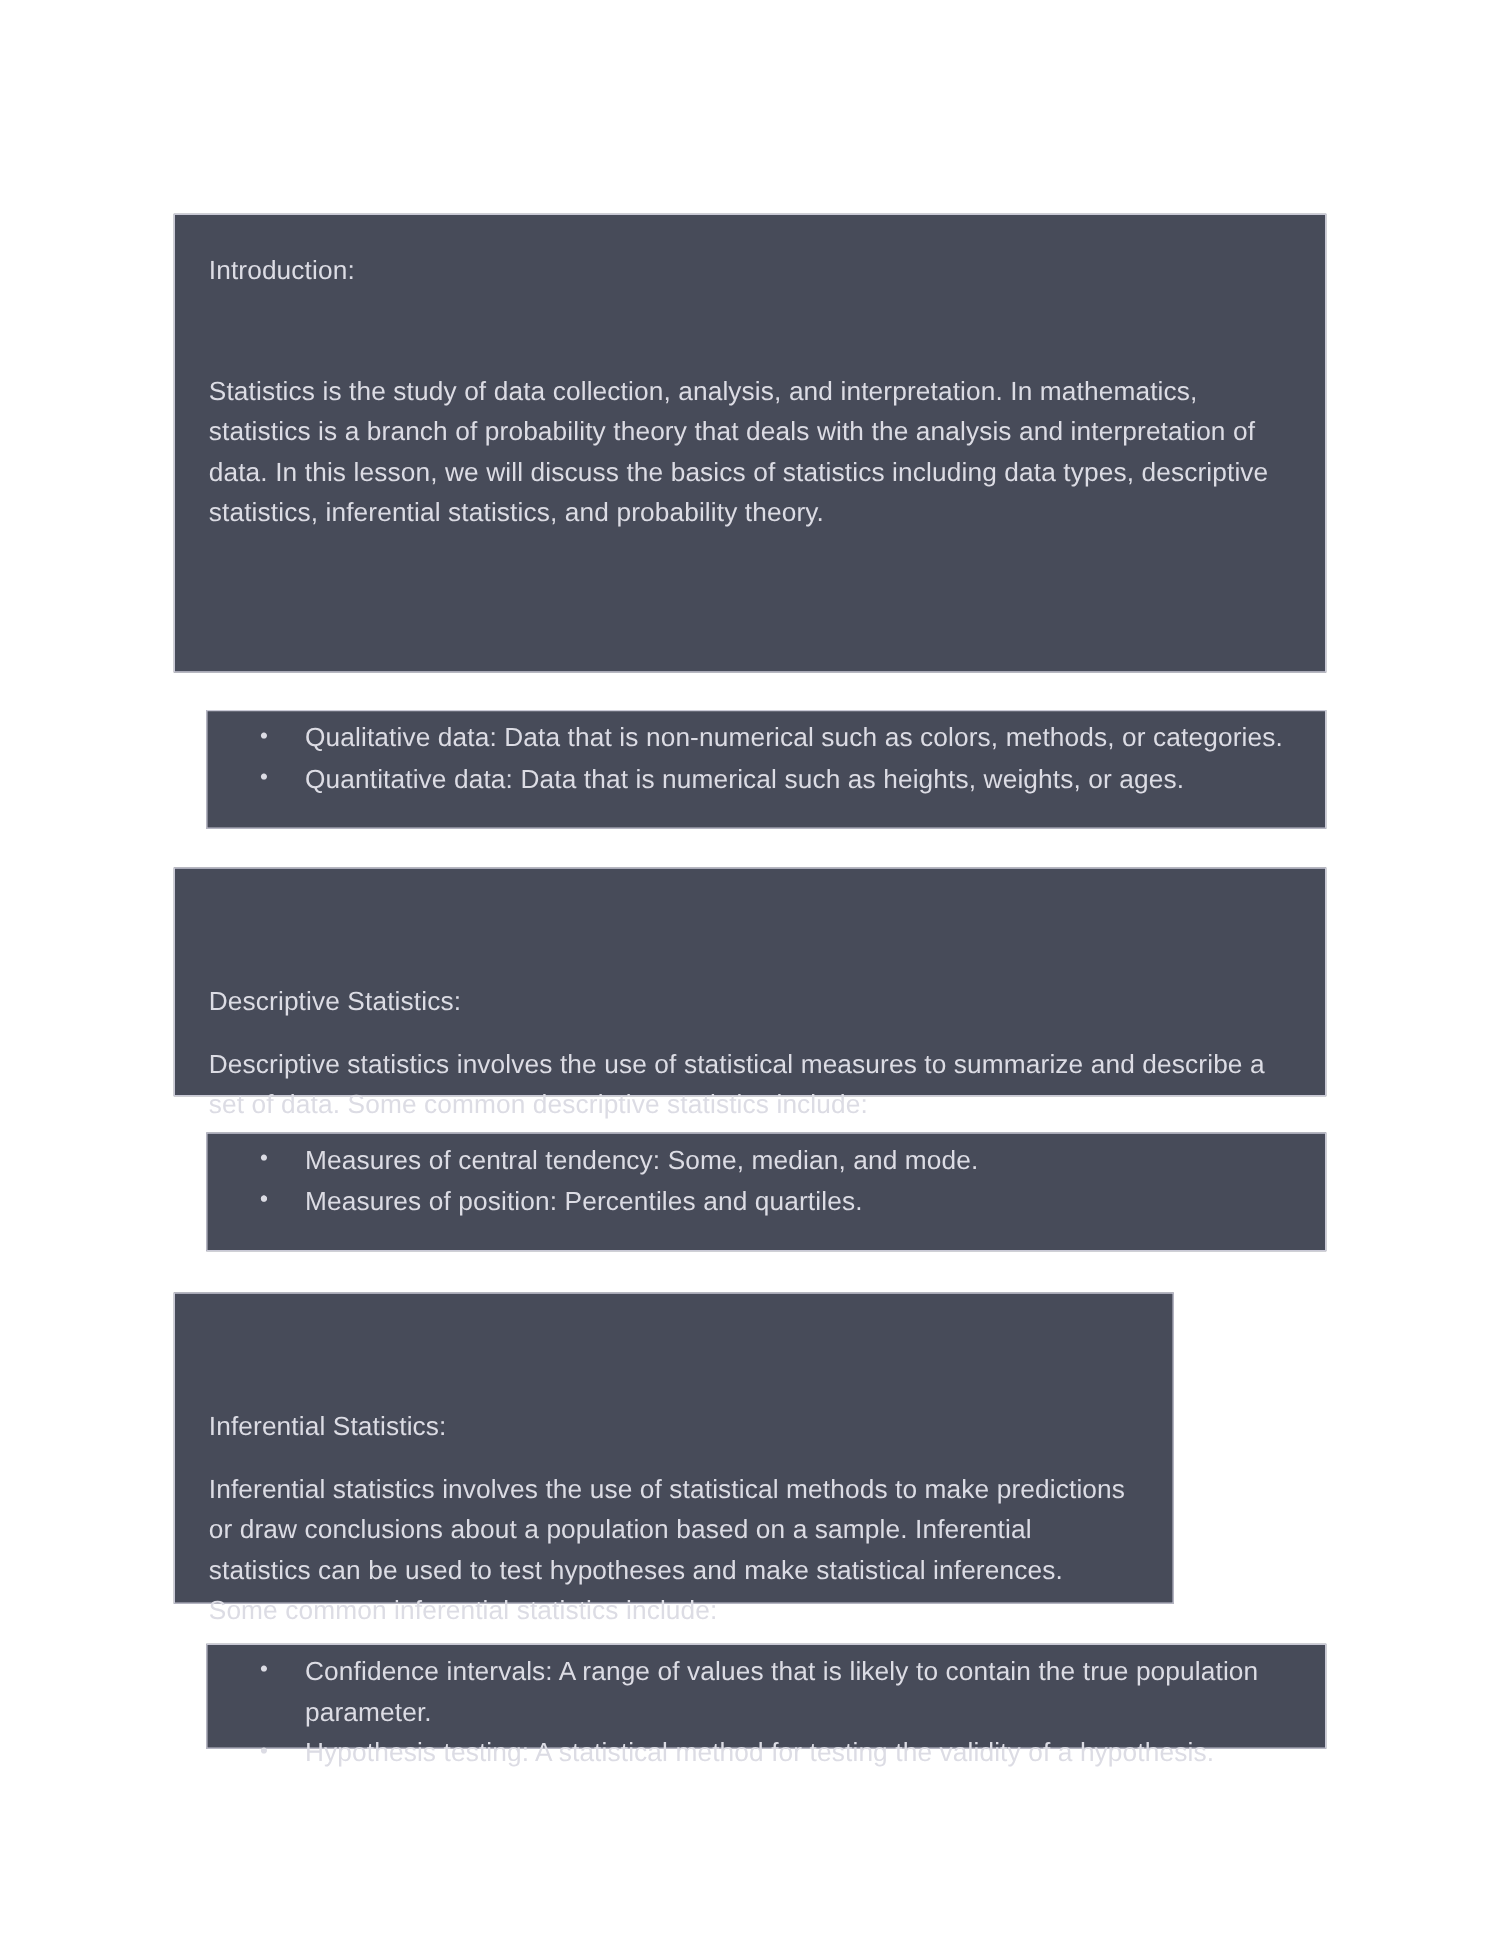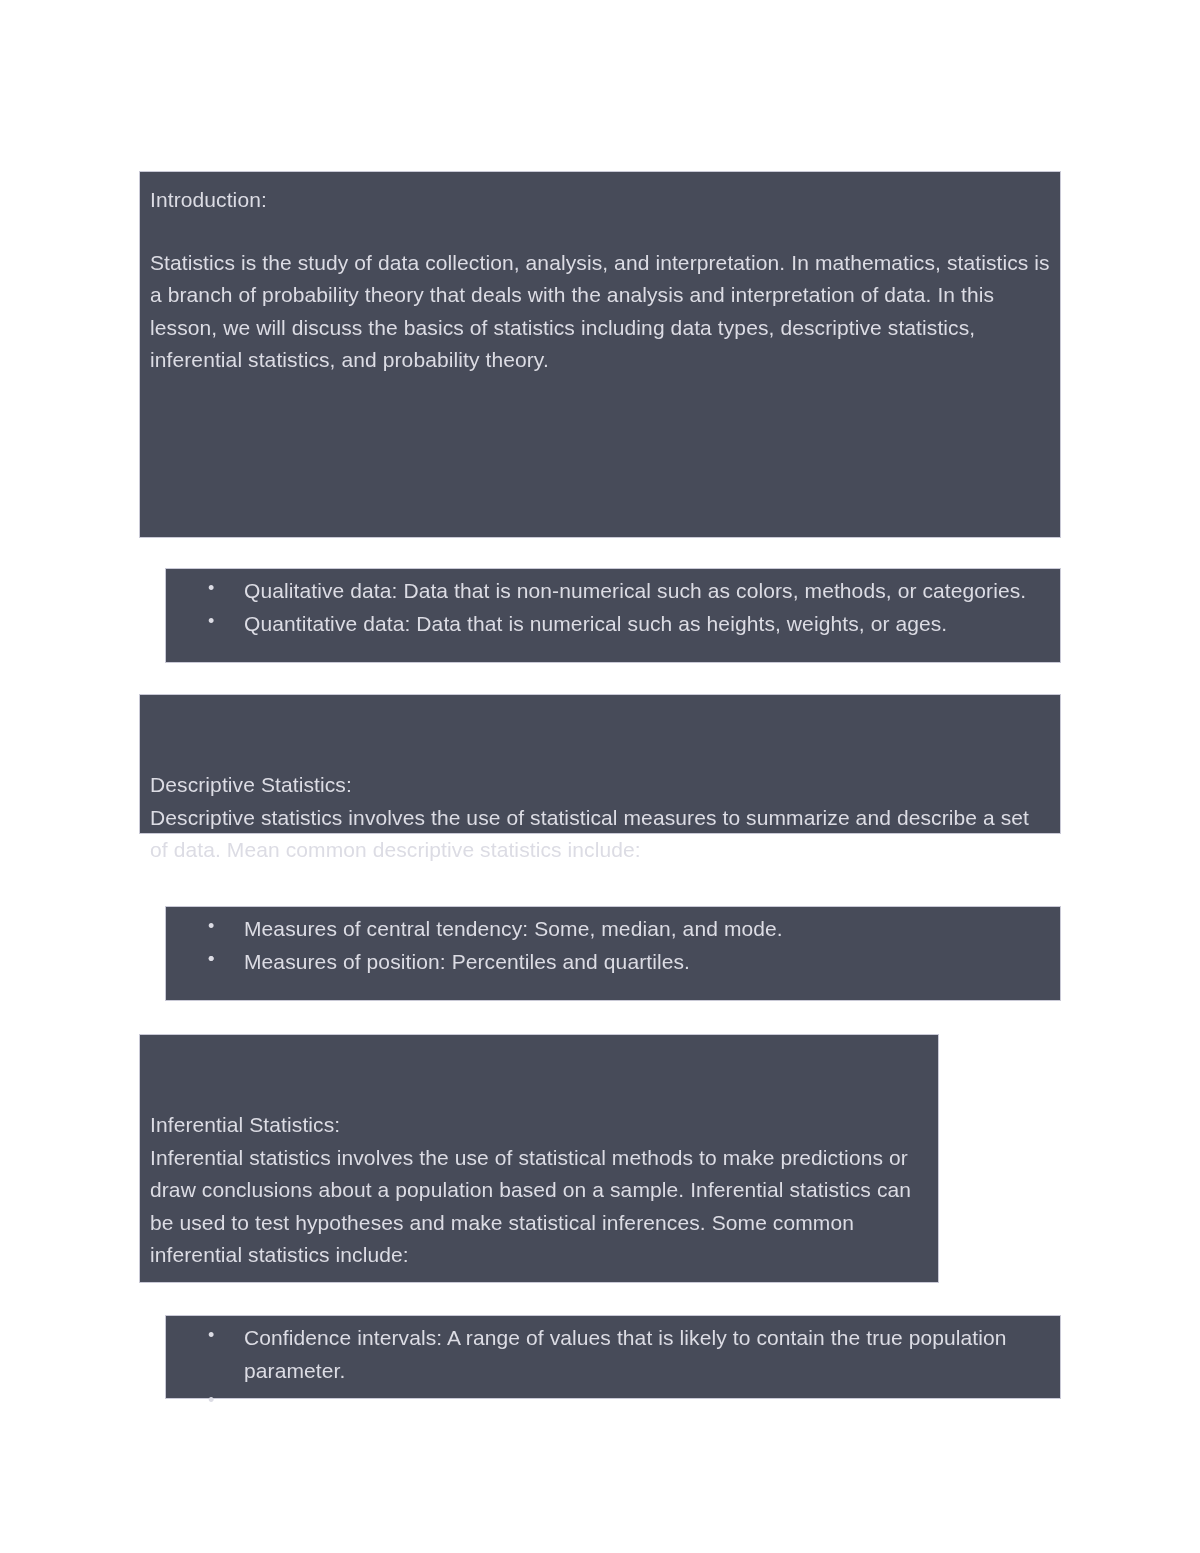--- a/index.html
+++ b/index.html
@@ -29,21 +29,21 @@
     background: #474b59;
     border: 1px solid #c9c9d6;
     box-sizing: border-box;
     color: #dcdce4;
     font-size: 21px;
     line-height: 1.55;
     letter-spacing: 0.1px;
   }
 
   .block p {
-    margin: 0;
+    margin: 17px;
     padding: 0;
   }
 
   .para-block {
     padding: 12px 10px 10px 10px;
   }
 
   
   .list-block {
     padding: 6px 10px 4px 0;
@@ -62,21 +62,21 @@
     position: absolute;
     left: 42px;
     top: 0;
     font-size: 18px;
     line-height: 1.55;
   }
 
   
   #block-intro      { left: 139px; top: 171px;  width: 922px; height: 367px; }
   #block-datatypes-list { left: 165px; top: 568px;  width: 896px; height: 95px; }
-  #block-descriptive { left: 139px; top: 694px; width: 922px; height: 140px; }
+  #block-descriptive { left: 139px; top: 694px; width: 922px; height: 183px; }
   #block-descriptive-list { left: 165px; top: 906px; width: 896px; height: 95px; }
   #block-inferential { left: 139px; top: 1034px; width: 800px; height: 249px; }
   #block-inferential-list { left: 165px; top: 1315px; width: 896px; height: 84px; }
 
   
   #block-intro .gap-big { display: block; height: 92px; }
   #block-intro .gap-small { display: block; height: 30px; }
 
   #block-descriptive .gap-top { display: block; height: 62px; }
   #block-inferential .gap-top { display: block; height: 62px; }
@@ -104,21 +104,21 @@
         <span class="bullet">•</span>
         <span>Quantitative data: Data that is numerical such as heights, weights, or ages.</span>
       </li>
     </ul>
   </div>
 
   <div class="block para-block" id="block-descriptive">
     <span class="gap-top"></span>
     <p>Descriptive Statistics:</p>
     <span class="gap-small"></span>
-    <p>Descriptive statistics involves the use of statistical measures to summarize and describe a set of data. Mean common descriptive statistics include:</p>
+    <p>Descriptive statistics involves the use of statistical measures to summarize and describe a set of data. Some common descriptive statistics include:</p>
   </div>
 
   <div class="block list-block" id="block-descriptive-list">
     <ul>
       <li>
         <span class="bullet">•</span>
         <span>Measures of central tendency: Some, median, and mode.</span>
       </li>
       <li>
         <span class="bullet">•</span>
@@ -138,17 +138,18 @@
   </div>
 
   <div class="block list-block" id="block-inferential-list">
     <ul>
       <li>
         <span class="bullet">•</span>
         <span>Confidence intervals: A range of values that is likely to contain the true population parameter.</span>
       </li>
       <li>
         <span class="bullet">•</span>
+        <span>Hypothesis testing: A statistical method for testing the validity of a hypothesis.</span>
       </li>
     </ul>
   </div>
 
 </div>
 
 </body></html>

